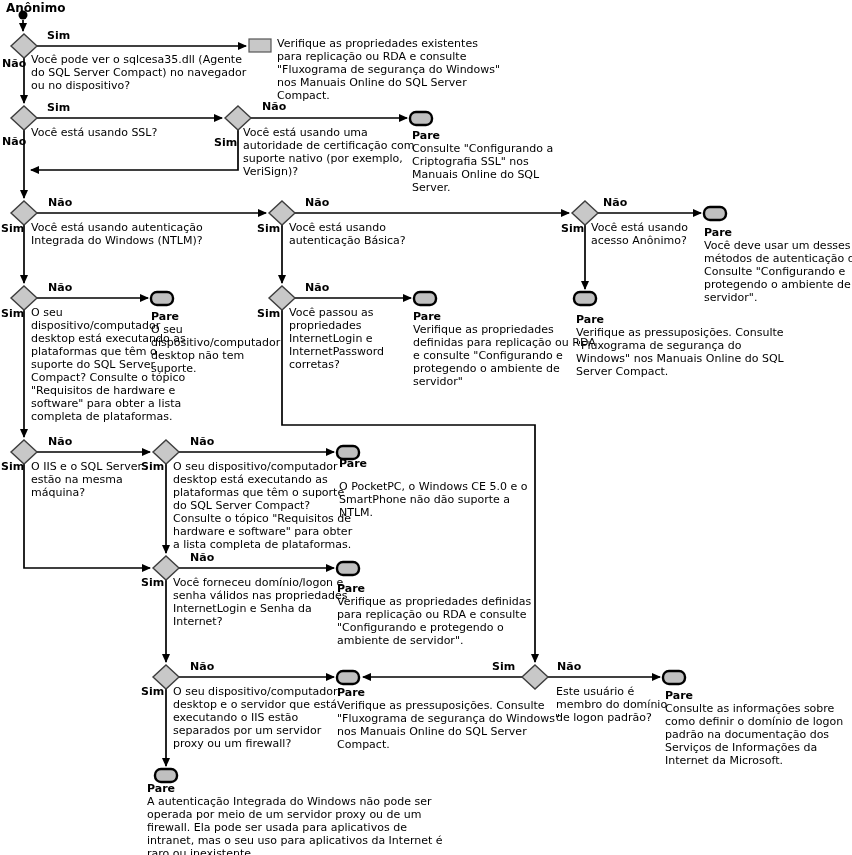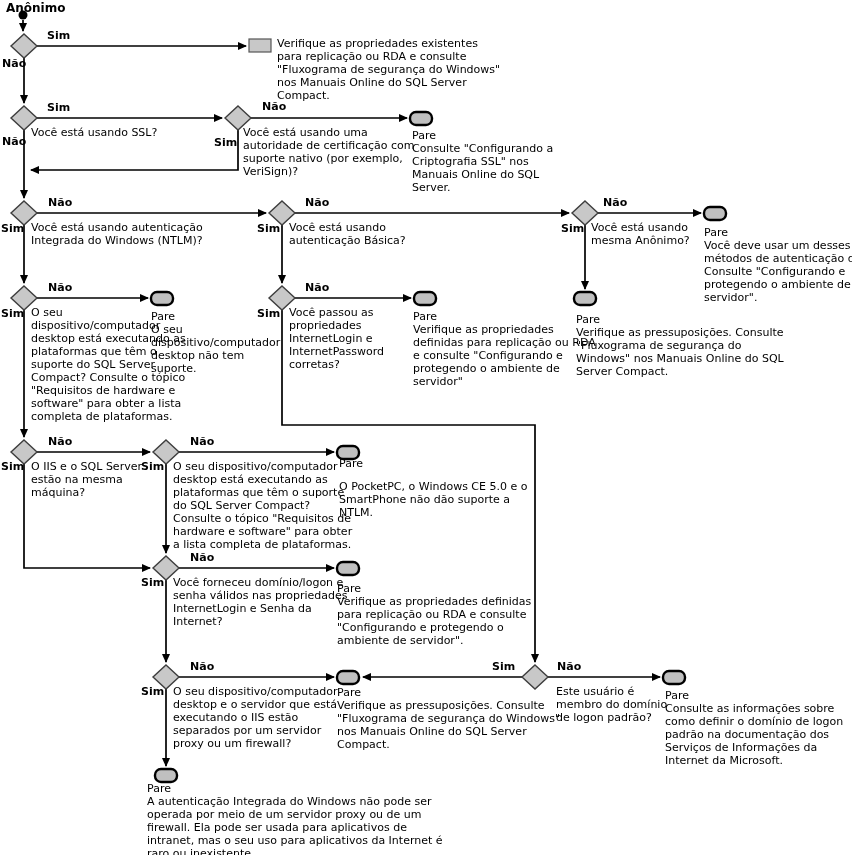--- a/index.html
+++ b/index.html
@@ -1,20 +1,20 @@
 <!DOCTYPE html>
 <html><head>
 <meta charset="utf-8">
 <style>
   html,body{margin:0;padding:0;background:#fff;}
   .canvas{position:relative;width:852px;height:855px;background:#fff;overflow:hidden;}
   .canvas svg{position:absolute;left:0;top:0;}
   .t{position:absolute;font:11px/13px "DejaVu Sans","Liberation Sans",sans-serif;color:#000;}
   .b{white-space:nowrap;font-weight:bold;}
-  .stop{font-weight:normal;}
+  .stop{font-weight:bold;}
   .start{font:bold 12px/14px "DejaVu Sans","Liberation Sans",sans-serif;}
 </style>
 </head>
 <body>
 
 <div class="canvas">
 
 <svg width="852" height="855" viewBox="0 0 852 855">
   <defs>
     <marker id="arr" markerWidth="9" markerHeight="8" refX="8" refY="4" orient="auto" markerUnits="userSpaceOnUse">
@@ -108,25 +108,26 @@
 <span class="t b" style="left:1px;top:460px">Sim</span>
 <span class="t b" style="left:190px;top:435px">Não</span>
 <span class="t b" style="left:141px;top:460px">Sim</span>
 <span class="t b" style="left:190px;top:551px">Não</span>
 <span class="t b" style="left:141px;top:576px">Sim</span>
 <span class="t b" style="left:190px;top:660px">Não</span>
 <span class="t b" style="left:141px;top:685px">Sim</span>
 <span class="t b" style="left:492px;top:660px">Sim</span>
 <span class="t b" style="left:557px;top:660px">Não</span>
 
+<div class="t" style="left:31px;top:53px;width:222px">Você pode ver o sqlcesa35.dll (Agente do SQL Server Compact) no navegador ou no dispositivo?</div>
 <div class="t" style="left:31px;top:126px;width:200px">Você está usando SSL?</div>
 <div class="t" style="left:243px;top:126px;width:172px">Você está usando uma autoridade de certificação com suporte nativo (por exemplo, VeriSign)?</div>
 <div class="t" style="left:289px;top:221px;width:142px">Você está usando autenticação Básica?</div>
 <div class="t" style="left:31px;top:221px;width:216px">Você está usando autenticação Integrada do Windows (NTLM)?</div>
-<div class="t" style="left:591px;top:221px;width:128px">Você está usando mesma Anônimo?</div>
+<div class="t" style="left:591px;top:221px;width:128px">Você está usando acesso Anônimo?</div>
 <div class="t" style="left:31px;top:306px;width:162px">O seu dispositivo/computador desktop está executando as plataformas que têm o suporte do SQL Server Compact? Consulte o tópico "Requisitos de hardware e software" para obter a lista completa de plataformas.</div>
 <div class="t" style="left:289px;top:306px;width:140px">Você passou as propriedades InternetLogin e InternetPassword corretas?</div>
 <div class="t" style="left:31px;top:460px;width:138px">O IIS e o SQL Server estão na mesma máquina?</div>
 <div class="t" style="left:173px;top:460px;width:188px">O seu dispositivo/computador desktop está executando as plataformas que têm o suporte do SQL Server Compact? Consulte o tópico "Requisitos de hardware e software" para obter a lista completa de plataformas.</div>
 <div class="t" style="left:173px;top:576px;width:178px">Você forneceu domínio/logon e senha válidos nas propriedades InternetLogin e Senha da Internet?</div>
 <div class="t" style="left:173px;top:685px;width:182px">O seu dispositivo/computador desktop e o servidor que está executando o IIS estão separados por um servidor proxy ou um firewall?</div>
 <div class="t" style="left:556px;top:685px;width:116px">Este usuário é membro do domínio de logon padrão?</div>
 
 <div class="t" style="left:277px;top:37px;width:228px">Verifique as propriedades existentes para replicação ou RDA e consulte "Fluxograma de segurança do Windows" nos Manuais Online do SQL Server Compact.</div>
 

